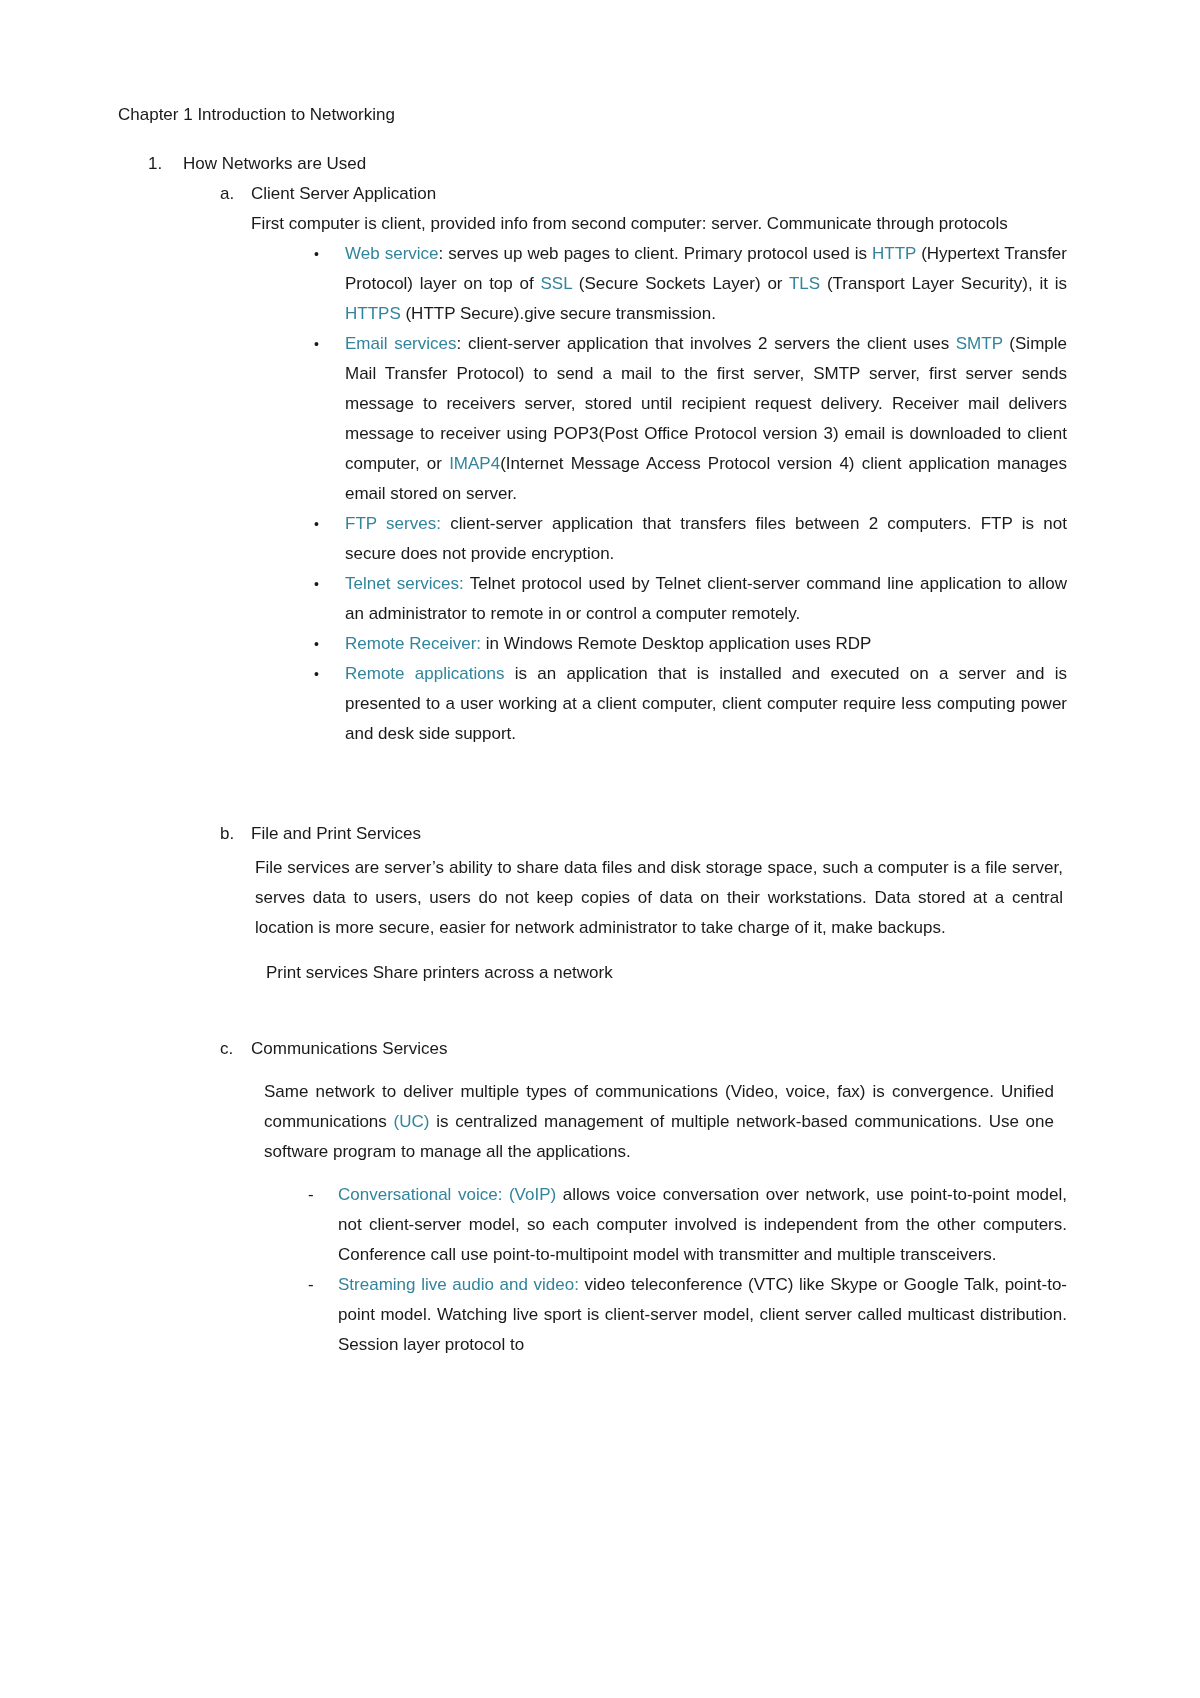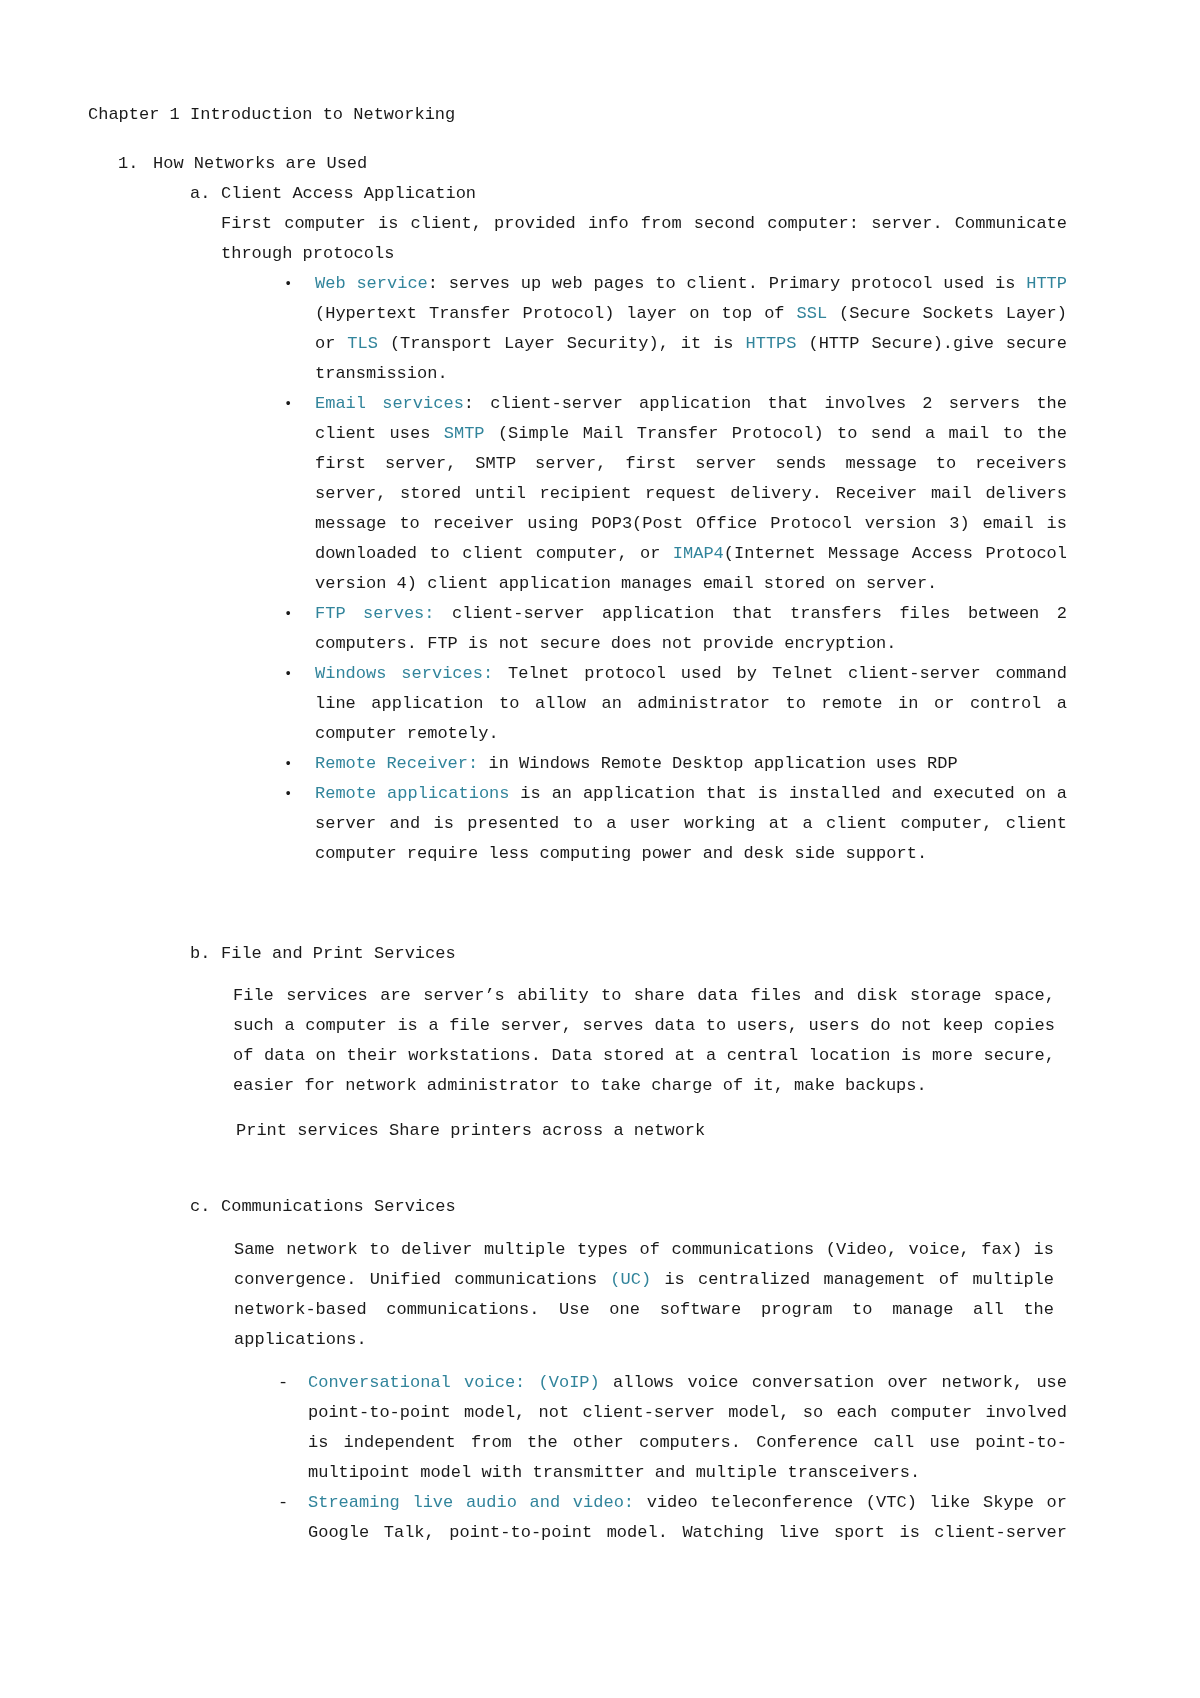--- a/index.html
+++ b/index.html
@@ -14,23 +14,22 @@
     font-family: "Liberation Sans", "DejaVu Sans", sans-serif;
     color: var(--text);
     font-size: 17px;
     line-height: 30px;
     -webkit-font-smoothing: antialiased;
   }
   .page {
     box-sizing: border-box;
     width: 1200px;
     height: 1542px;
-    padding: 100px 133px 0 88px;
+    padding: 100px 133px 0 118px;
     overflow: hidden;
-    font-family: Liberation Mono, monospace;
   }
   .title { margin: 0 0 19px 0; font-weight: normal; font-size: 17px; }
   .row { position: relative; }
   .jt { text-align: justify; }
   .marker { position: absolute; top: 0; }
 
   
   .l1-head { padding-left: 65px; }
   .l1-head .marker { left: 30px; }
   .p1 { padding-left: 65px; }
@@ -61,54 +60,54 @@
   <h1 class="title">Chapter 1 Introduction to Networking</h1>
 
   <div class="row l1-head">
     <span class="marker">1.</span>
     <span>How Networks are Used</span>
   </div>
 
 
   <div class="row sec-head">
     <span class="marker">a.</span>
-    <span>Client Access Application</span>
+    <span>Client Server Application</span>
   </div>
   <p class="row p2 jt" style="margin:0">First computer is client, provided info from second computer: server. Communicate through protocols</p>
 
   <div class="row bullet jt">
     <span class="marker">•</span>
     <span><span class="accent">Web service</span><span>: serves up web pages to client. Primary protocol used is </span><span class="accent">HTTP</span><span> (Hypertext Transfer Protocol) layer on top of </span><span class="accent">SSL</span><span> (Secure Sockets Layer) or </span><span class="accent">TLS</span><span> (Transport Layer Security), it is </span><span class="accent">HTTPS</span><span> (HTTP Secure).give secure transmission.</span></span>
   </div>
   <div class="row bullet jt">
     <span class="marker">•</span>
     <span><span class="accent">Email services</span><span>: client-server application that involves 2 servers the client uses </span><span class="accent">SMTP</span><span> (Simple Mail Transfer Protocol) to send a mail to the first server, SMTP server, first server sends message to receivers server, stored until recipient request delivery. Receiver mail delivers message to receiver using POP3(Post Office Protocol version 3) email is downloaded to client computer, or </span><span class="accent">IMAP4</span><span>(Internet Message Access Protocol version 4) client application manages email stored on server.</span></span>
   </div>
   <div class="row bullet jt">
     <span class="marker">•</span>
     <span><span class="accent">FTP serves:</span><span> client-server application that transfers files between 2 computers. FTP is not secure does not provide encryption.</span></span>
   </div>
   <div class="row bullet jt">
     <span class="marker">•</span>
-    <span><span class="accent">Windows services:</span><span> Telnet protocol used by Telnet client-server command line application to allow an administrator to remote in or control a computer remotely.</span></span>
+    <span><span class="accent">Telnet services:</span><span> Telnet protocol used by Telnet client-server command line application to allow an administrator to remote in or control a computer remotely.</span></span>
   </div>
   <div class="row bullet jt">
     <span class="marker">•</span>
     <span><span class="accent">Remote Receiver:</span><span> in Windows Remote Desktop application uses RDP</span></span>
   </div>
   <div class="row bullet jt">
     <span class="marker">•</span>
     <span><span class="accent">Remote applications</span><span> is an application that is installed and executed on a server and is presented to a user working at a client computer, client computer require less computing power and desk side support.</span></span>
   </div>
 
   <div class="row sec-head gap-b">
     <span class="marker">b.</span>
     <span>File and Print Services</span>
   </div>
-  <p class="row p2 jt" style="margin:12px">File services are server’s ability to share data files and disk storage space, such a computer is a file server, serves data to users, users do not keep copies of data on their workstations. Data stored at a central location is more secure, easier for network administrator to take charge of it, make backups.</p>
+  <p class="row p2 jt" style="margin:4px">File services are server’s ability to share data files and disk storage space, such a computer is a file server, serves data to users, users do not keep copies of data on their workstations. Data stored at a central location is more secure, easier for network administrator to take charge of it, make backups.</p>
   <p class="row p2" style="margin:15px">Print services Share printers across a network</p>
 
   <div class="row sec-head gap-c">
     <span class="marker">c.</span>
     <span>Communications Services</span>
   </div>
   <p class="row p2 jt" style="margin:13px"><span>Same network to deliver multiple types of communications (Video, voice, fax) is convergence. Unified communications </span><span class="accent">(UC)</span><span> is centralized management of multiple network-based communications. Use one software program to manage all the applications.</span></p>
 
   <div class="row dash jt">
     <span class="marker">-</span>

